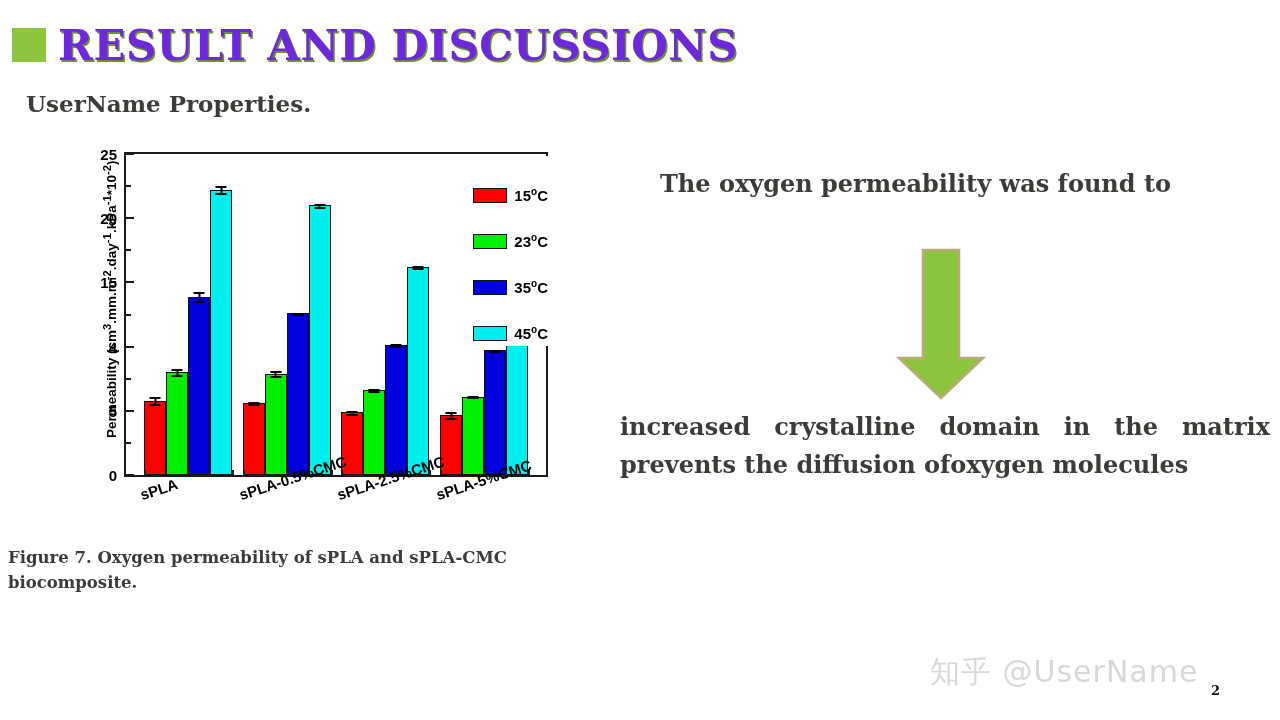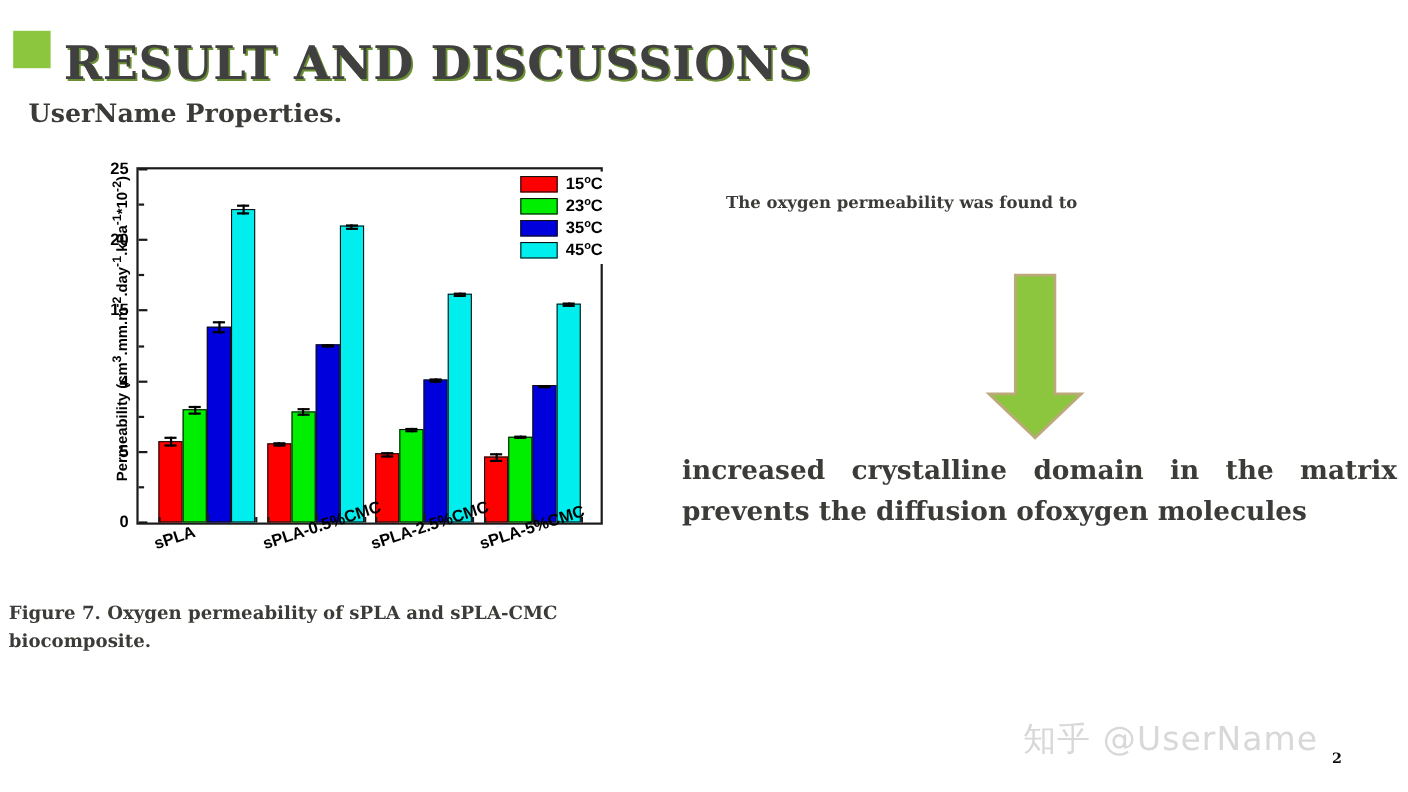--- a/index.html
+++ b/index.html
@@ -27,26 +27,26 @@
     position: absolute;
     left: 12px;
     top: 14px;
     width: 34px;
     height: 34px;
     background: #8CC63E;
   }
   #title-text {
     position: absolute;
     left: 58px;
-    top: 16px;
+    top: 4px;
     font-family: "DejaVu Serif", serif;
     font-weight: bold;
     font-size: 42px;
     letter-spacing: 0.5px;
-    color: #404040;
+    color: #6d28d9;
     text-shadow: 1.5px 2px 0 #6b8f33;
     white-space: nowrap;
     line-height: 56px;
   }
 
   
   #sub-heading {
     position: absolute;
     left: 26px;
     top: 90px;
@@ -171,20 +171,21 @@
     position: absolute;
     right: 14px;
     top: 14px;
     padding: 2px 4px;
     background: #fff;
   }
   .legend-row {
     display: flex;
     align-items: center;
     margin-bottom: 2px;
+    margin-top: 28px;
   }
   .legend-swatch {
     width: 34px;
     height: 15px;
     border: 1px solid #111;
     box-sizing: border-box;
     margin-right: 7px;
   }
   .legend-text {
     font-family: "Liberation Sans", sans-serif;
@@ -209,21 +210,21 @@
   }
 
   
   #callout-top {
     position: absolute;
     left: 620px;
     top: 166px;
     width: 645px;
     font-family: "DejaVu Serif", serif;
     font-weight: bold;
-    font-size: 15px;
+    font-size: 24px;
     line-height: 36px;
     color: #3b3b38;
     text-align: left;
   }
   #callout-top .indent { padding-left: 40px; display: block; }
 
   #callout-bottom {
     position: absolute;
     left: 620px;
     top: 408px;

